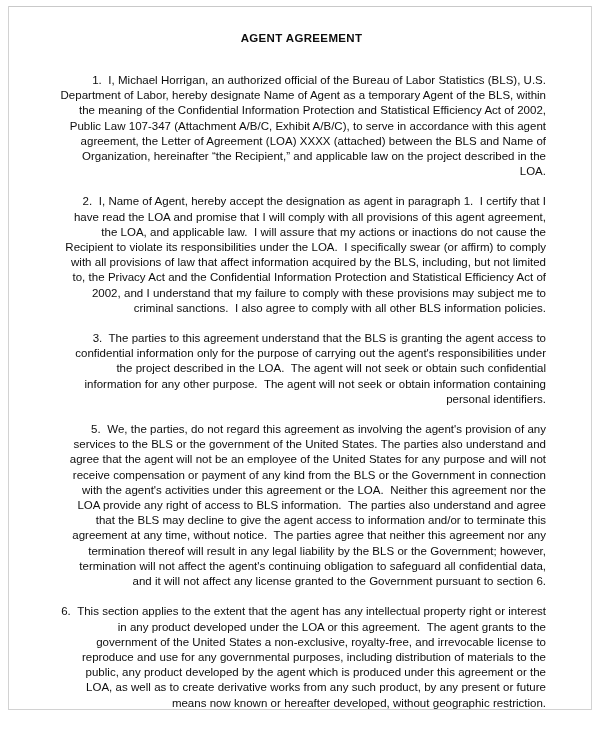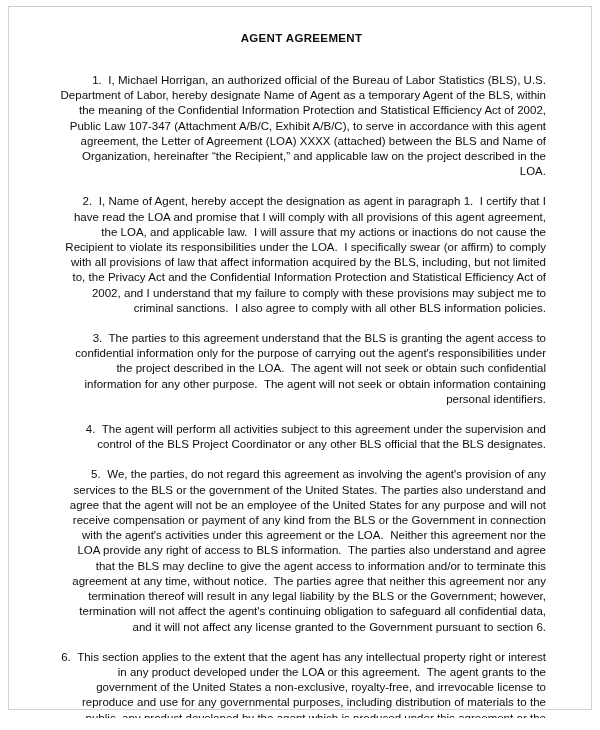--- a/index.html
+++ b/index.html
@@ -87,20 +87,19 @@
   <div class="frame-right"></div>
 
   <div class="content">
 
     <h1 class="doc-title">AGENT AGREEMENT</h1>
 
     <div class="body-block">
       <p class="para">1.  I, Michael Horrigan, an authorized official of the Bureau of Labor Statistics (BLS), U.S. Department of Labor, hereby designate Name of Agent as a temporary Agent of the BLS, within the meaning of the Confidential Information Protection and Statistical Efficiency Act of 2002, Public Law 107-347 (Attachment A/B/C, Exhibit A/B/C), to serve in accordance with this agent agreement, the Letter of Agreement (LOA) XXXX (attached) between the BLS and Name of Organization, hereinafter “the Recipient,” and applicable law on the project described in the LOA.</p>
       <p class="para">2.  I, Name of Agent, hereby accept the designation as agent in paragraph 1.  I certify that I have read the LOA and promise that I will comply with all provisions of this agent agreement, the LOA, and applicable law.  I will assure that my actions or inactions do not cause the Recipient to violate its responsibilities under the LOA.  I specifically swear (or affirm) to comply with all provisions of law that affect information acquired by the BLS, including, but not limited to, the Privacy Act and the Confidential Information Protection and Statistical Efficiency Act of 2002, and I understand that my failure to comply with these provisions may subject me to criminal sanctions.  I also agree to comply with all other BLS information policies.</p>
       <p class="para">3.  The parties to this agreement understand that the BLS is granting the agent access to confidential information only for the purpose of carrying out the agent's responsibilities under the project described in the LOA.  The agent will not seek or obtain such confidential information for any other purpose.  The agent will not seek or obtain information containing personal identifiers.</p>
-      <p class="para">4.  The agent will perform all activities subject to this agreement under the supervision and control of the BLS Project Coordinator or any other BLS official that the BLS designates.</p>
       <p class="para">5.  We, the parties, do not regard this agreement as involving the agent's provision of any services to the BLS or the government of the United States. The parties also understand and agree that the agent will not be an employee of the United States for any purpose and will not receive compensation or payment of any kind from the BLS or the Government in connection with the agent's activities under this agreement or the LOA.  Neither this agreement nor the LOA provide any right of access to BLS information.  The parties also understand and agree that the BLS may decline to give the agent access to information and/or to terminate this agreement at any time, without notice.  The parties agree that neither this agreement nor any termination thereof will result in any legal liability by the BLS or the Government; however, termination will not affect the agent's continuing obligation to safeguard all confidential data, and it will not affect any license granted to the Government pursuant to section 6.</p>
       <p class="para">6.  This section applies to the extent that the agent has any intellectual property right or interest in any product developed under the LOA or this agreement.  The agent grants to the government of the United States a non-exclusive, royalty-free, and irrevocable license to reproduce and use for any governmental purposes, including distribution of materials to the public, any product developed by the agent which is produced under this agreement or the LOA, as well as to create derivative works from any such product, by any present or future means now known or hereafter developed, without geographic restriction.</p>
 
     </div>
 
   </div>
 </div>
 
 </body></html>

